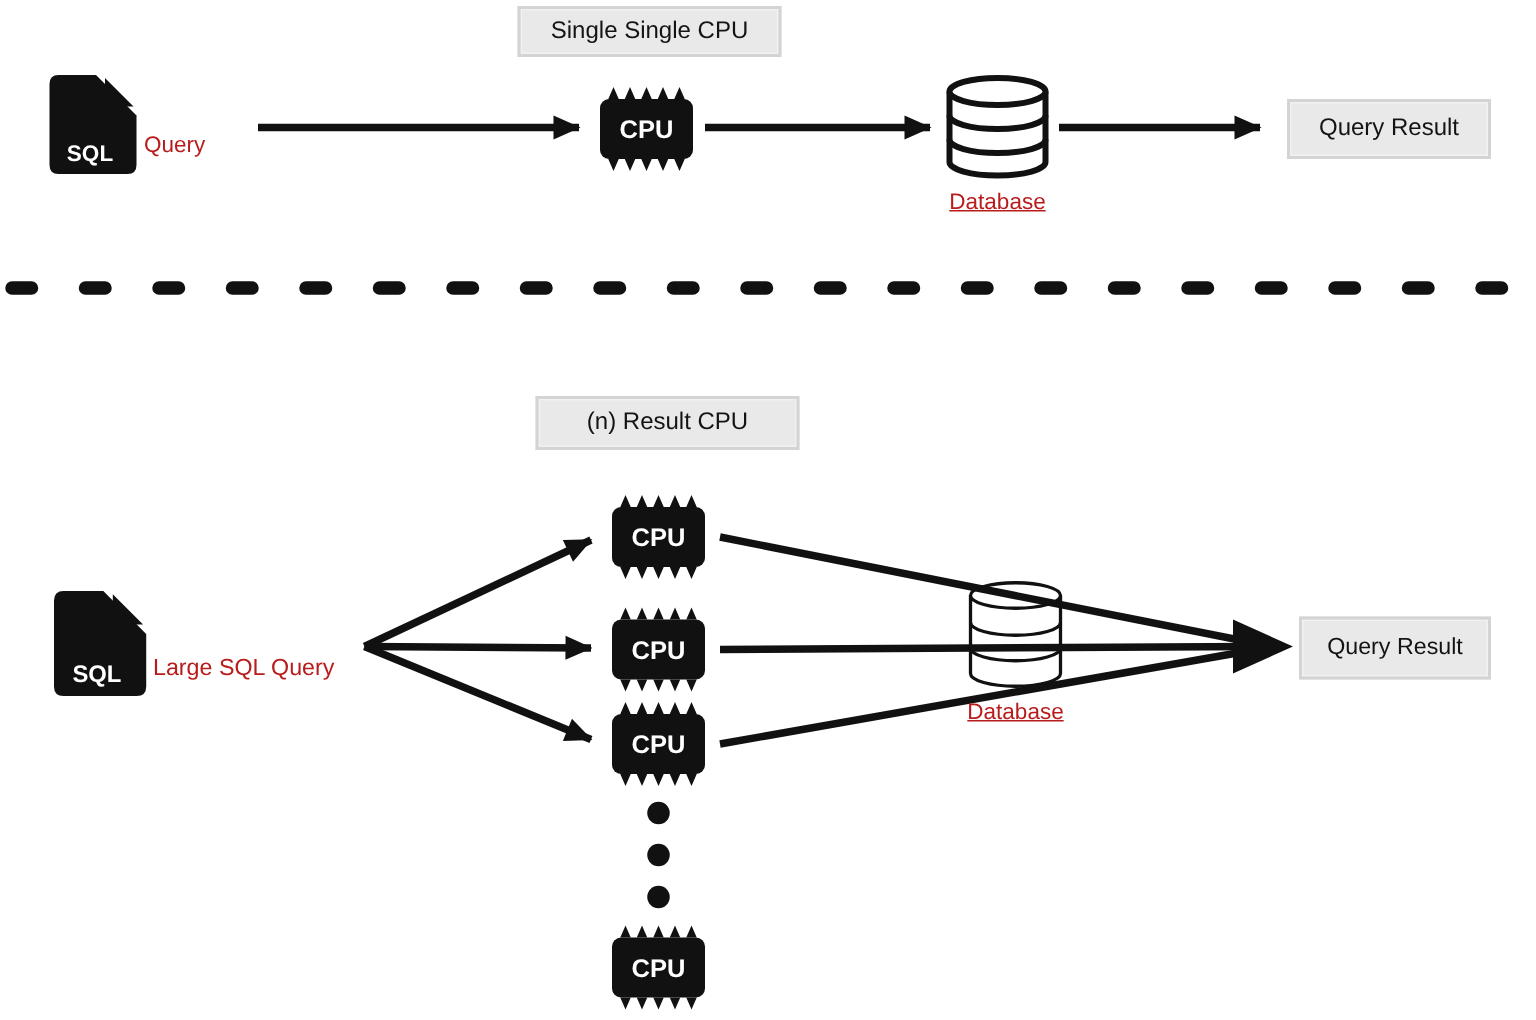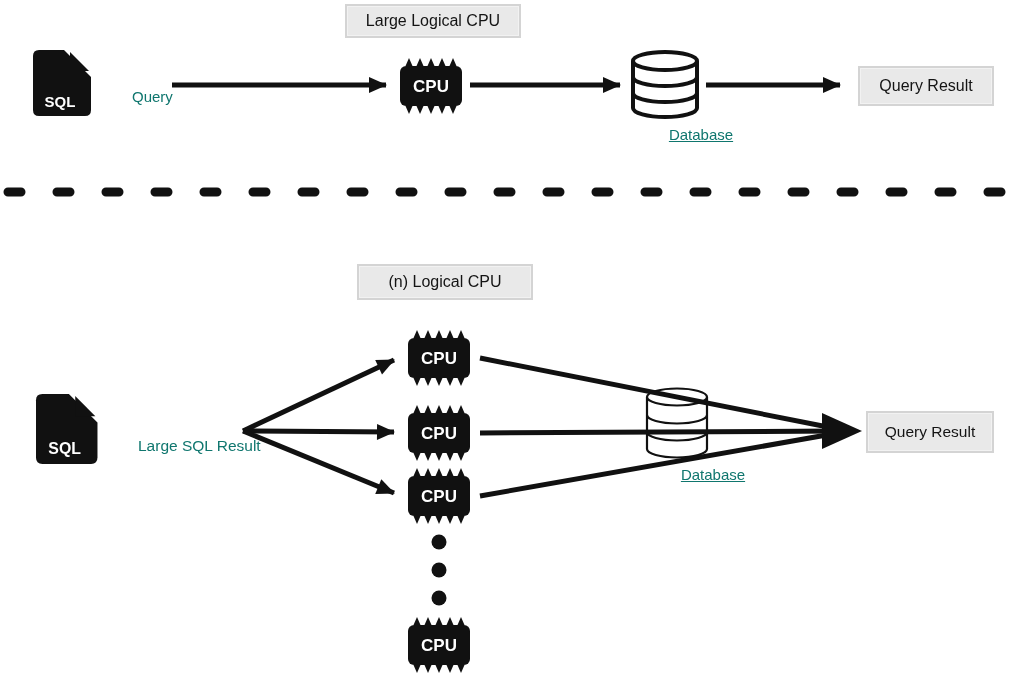--- a/index.html
+++ b/index.html
@@ -7,21 +7,21 @@
     position:relative;width:1024px;height:680px;background:#ffffff;overflow:hidden;
     font-family:"Liberation Sans","DejaVu Sans",sans-serif;color:#141414;
   }
   .stage svg{position:absolute;left:0;top:0;}
   .gbox{
     position:absolute;background:#e9e9e9;border:2px solid #d4d4d4;
     box-shadow:inset 0 0 0 1px #f2f2f2;
     display:flex;align-items:center;justify-content:center;
     font-size:16px;color:#141414;white-space:nowrap;
   }
-  .lbl{position:absolute;font-size:15px;color:#0f766e;white-space:nowrap;margin-left:36px;}
+  .lbl{position:absolute;font-size:15px;color:#b91c1c;white-space:nowrap;}
   .lbl.centered{transform:translateX(-50%);text-decoration:underline;}
   .chip-text{
     font-family:"Liberation Sans","DejaVu Sans",sans-serif;
     font-weight:bold;fill:#ffffff;
   }
 </style>
 </head>
 <body>
 
 <div class="stage">
@@ -112,36 +112,36 @@
 
     <g transform="translate(408,617)">
       <use href="#pins-up"></use>
       <rect x="0" y="8" width="62" height="40" rx="6" fill="#111111"></rect>
       <use href="#pins-down" transform="translate(0,48)"></use>
       <text x="31" y="34" text-anchor="middle" class="chip-text" font-size="17">CPU</text>
     </g>
   </svg>
 
   <div class="gbox" style="left:345px;top:4px;width:172px;height:30px;">
-    <span>Large Logical CPU</span>
+    <span>Single Single CPU</span>
   </div>
 
   <div class="lbl" style="left:96px;top:88px;">Query</div>
 
   <div class="lbl centered" style="left:665px;top:126px;">Database</div>
 
   <div class="gbox" style="left:858px;top:66px;width:132px;height:36px;">
     <span>Query Result</span>
   </div>
 
   <div class="gbox" style="left:357px;top:264px;width:172px;height:32px;">
-    <span>(n) Logical CPU</span>
+    <span>(n) Result CPU</span>
   </div>
 
-  <div class="lbl" style="left:102px;top:437px;font-size:15.5px;">Large SQL Result</div>
+  <div class="lbl" style="left:102px;top:437px;font-size:15.5px;">Large SQL Query</div>
 
   <div class="lbl centered" style="left:677px;top:466px;">Database</div>
 
   <div class="gbox" style="left:866px;top:411px;width:124px;height:38px;font-size:15.5px;">
     <span>Query Result</span>
   </div>
 
 </div>
 
 </body></html>

